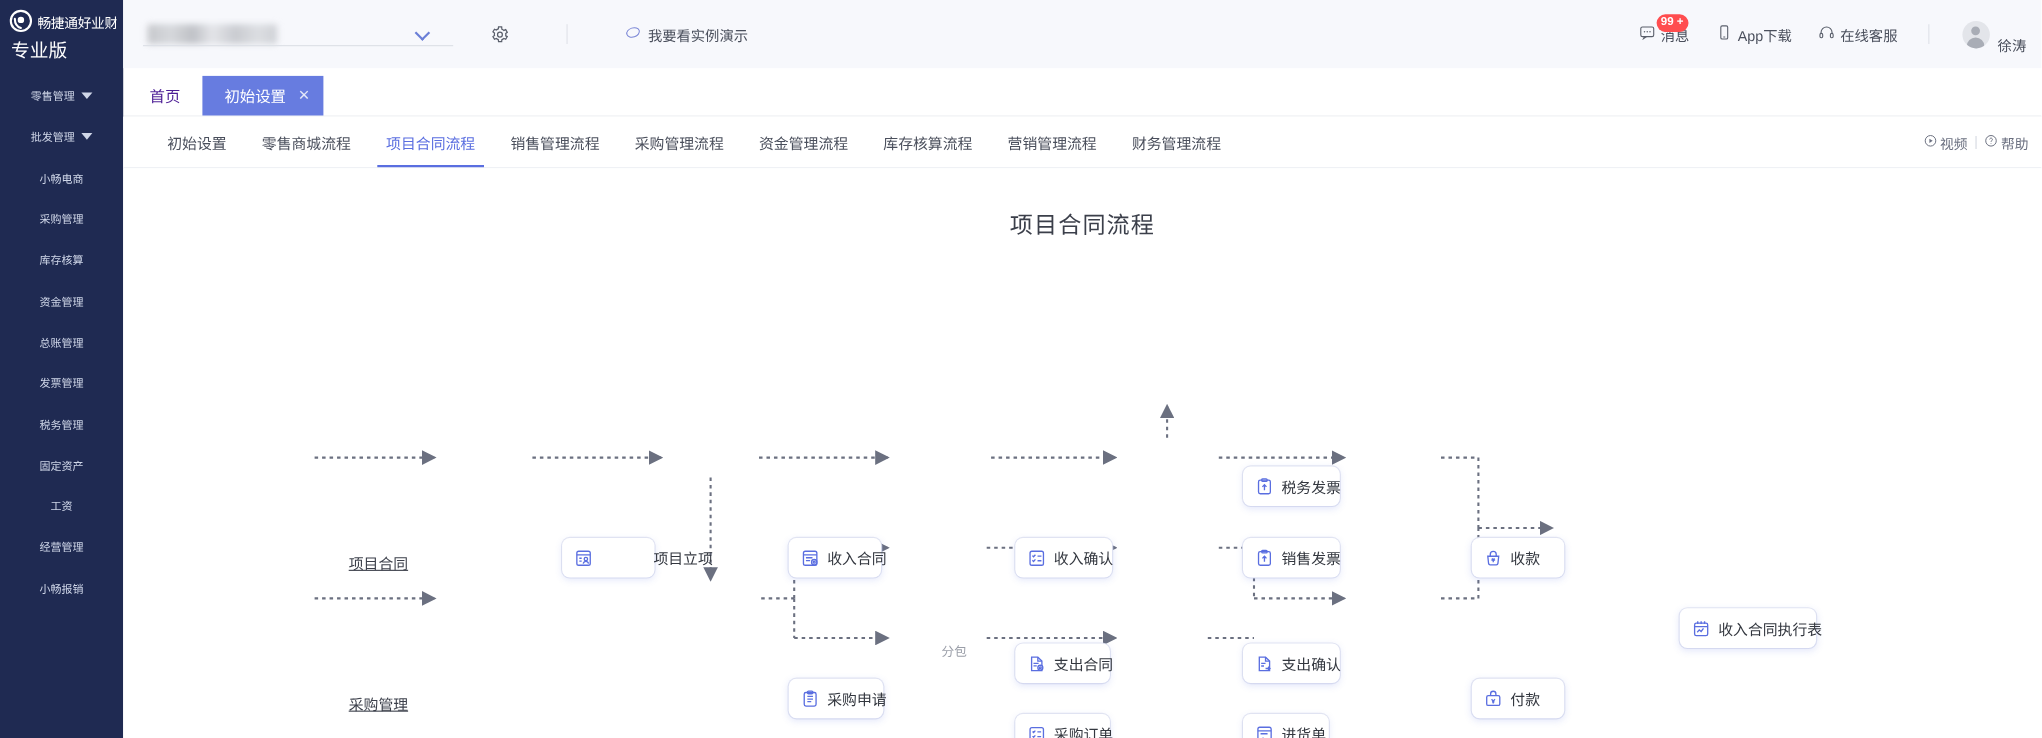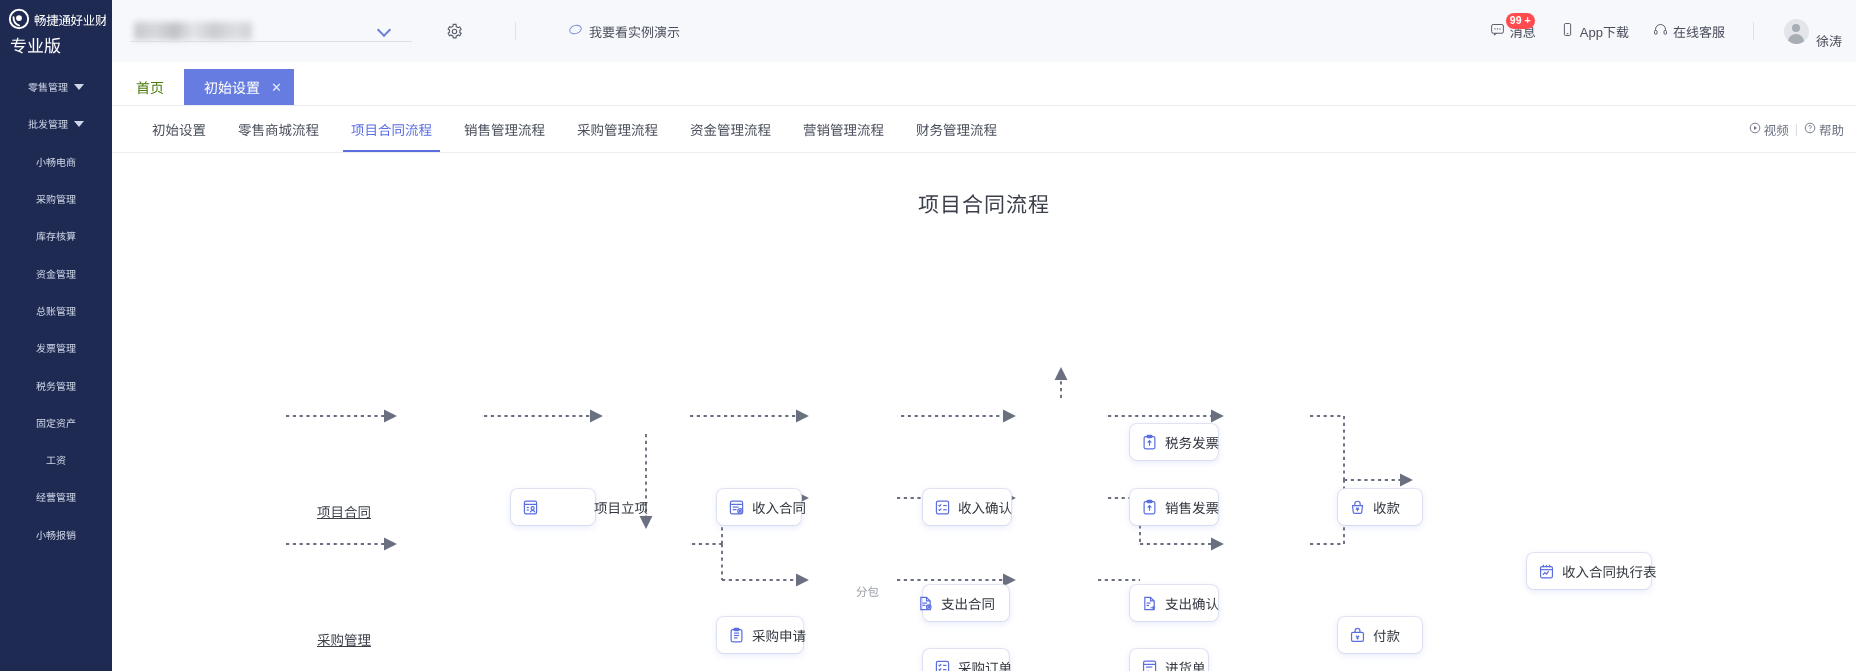--- a/index.html
+++ b/index.html
@@ -130,21 +130,21 @@
 
   
   .tabstrip {
     height: 44px; background: #fff;
     display: flex; align-items: flex-end;
     padding-left: 4px;
     border-bottom: 1px solid #e9ebf0;
   }
   .wtab {
     height: 36px; display: flex; align-items: center;
-    padding: 0 20px; font-size: 14px; color: #4d7c0f;
+    padding: 0 20px; font-size: 14px; color: #4c1d95;
     cursor: pointer; white-space: nowrap;
   }
   .wtab.active {
     background: #677ce0; color: #fff;
     padding-right: 12px;
   }
   .wtab .x {
     margin-left: 11px; font-size: 13px; color: #e4e8f8; cursor: pointer;
   }
 
@@ -360,20 +360,23 @@
       <div class="stab">
           <span>销售管理流程</span>
         </div>
       <div class="stab">
           <span>采购管理流程</span>
         </div>
       <div class="stab">
           <span>资金管理流程</span>
         </div>
       <div class="stab">
+          <span>库存核算流程</span>
+        </div>
+      <div class="stab">
           <span>营销管理流程</span>
         </div>
       <div class="stab">
           <span>财务管理流程</span>
         </div>
 
       <div class="subtabs-right">
         <span class="srlink">
           <span>
             <svg viewBox="0 0 24 24" width="12" height="12" fill="none" stroke="#6b7080" stroke-width="1.8">
@@ -551,21 +554,21 @@
             <rect x="4.4" y="3.6" width="15.2" height="17.4" rx="2.2"></rect>
             <rect x="8.6" y="1.8" width="6.8" height="3.4" rx="1.2"></rect>
             <line x1="8.4" y1="12" x2="15.6" y2="12"></line>
             <line x1="8.4" y1="15.4" x2="13.4" y2="15.4"></line>
             <line x1="8.4" y1="8.6" x2="15.6" y2="8.6"></line>
           </svg>
         </span>
         <span>采购申请</span>
       </div>
 
-      <div class="node" style="left:811px; top:432px; width:86px;justify-content:flex-end;">
+      <div class="node" style="left:811px; top:432px; width:86px;">
         <span class="nicon">
           <svg viewBox="0 0 24 24" width="17" height="17" fill="none" stroke="#5a6ee0" stroke-width="1.7">
             <path d="M5.4 3.4h8l5.2 5v12.2H5.4z"></path>
             <path d="M13.4 3.4v5h5.2"></path>
             <line x1="7.8" y1="11.4" x2="14.4" y2="11.4"></line>
             <line x1="7.8" y1="14.6" x2="12" y2="14.6"></line>
             <circle cx="16.6" cy="17" r="3.2" fill="#ffffff"></circle>
             <circle cx="16.6" cy="17" r="1.2"></circle>
           </svg>
         </span>

